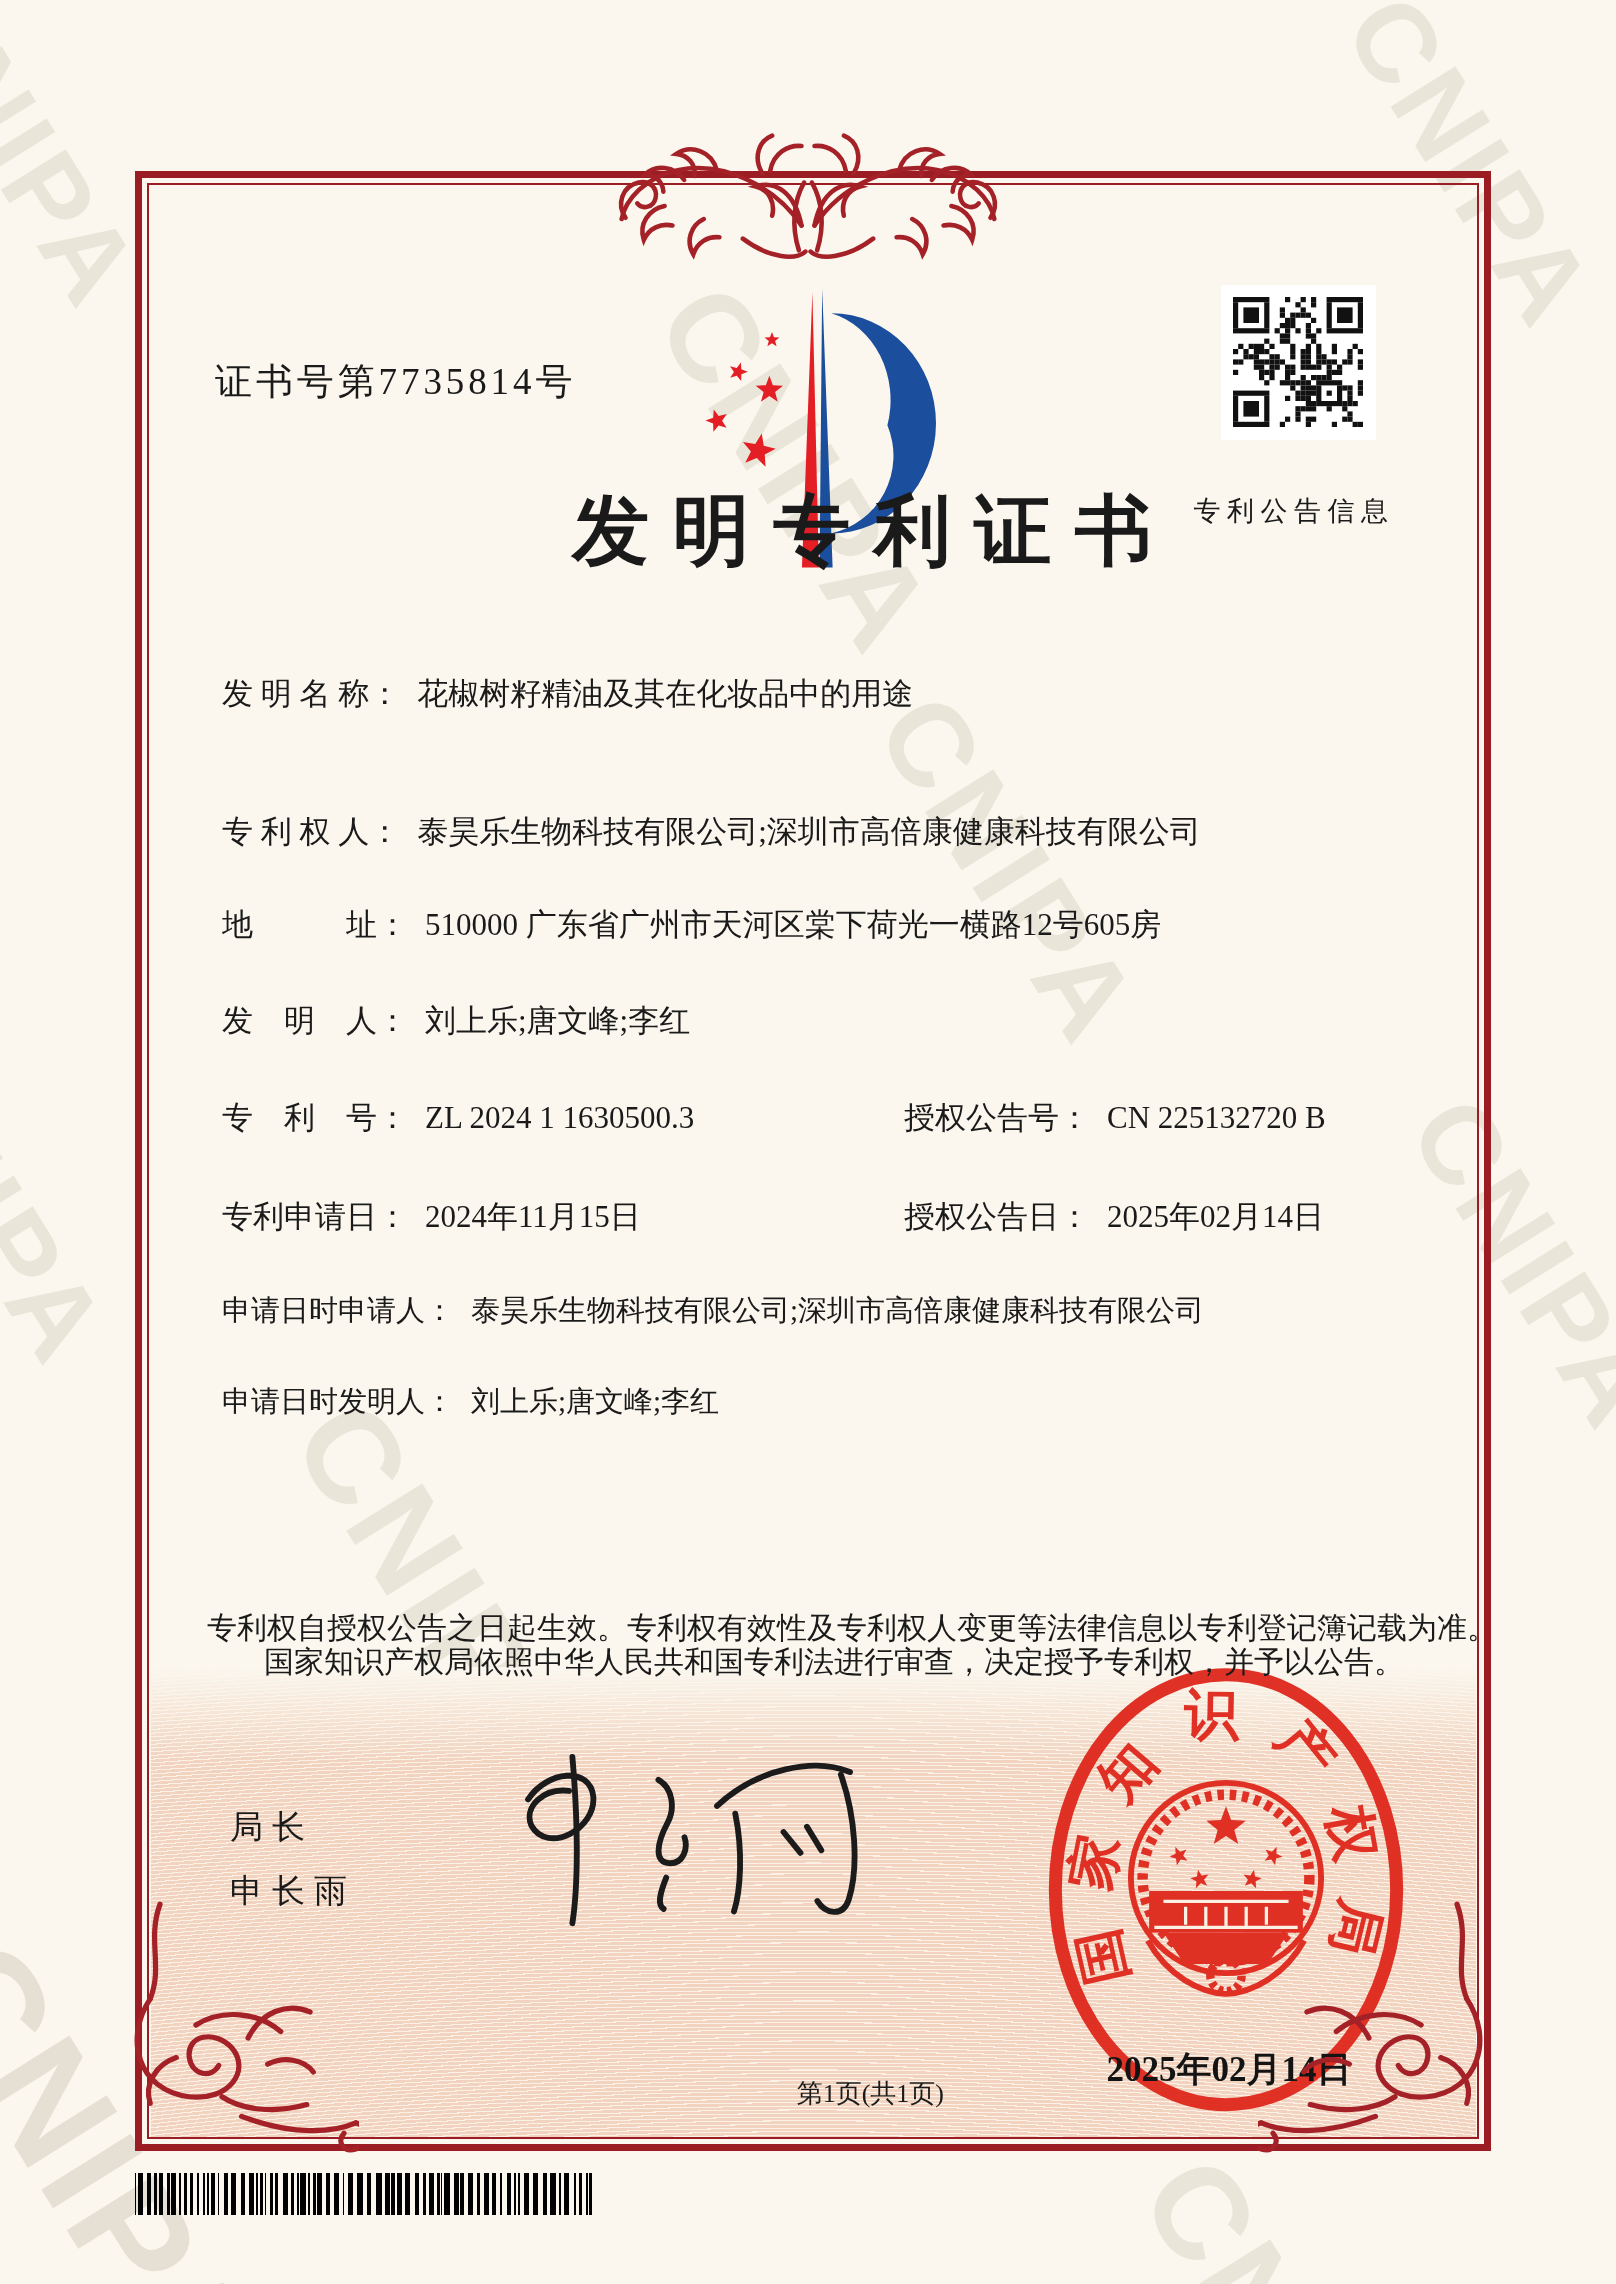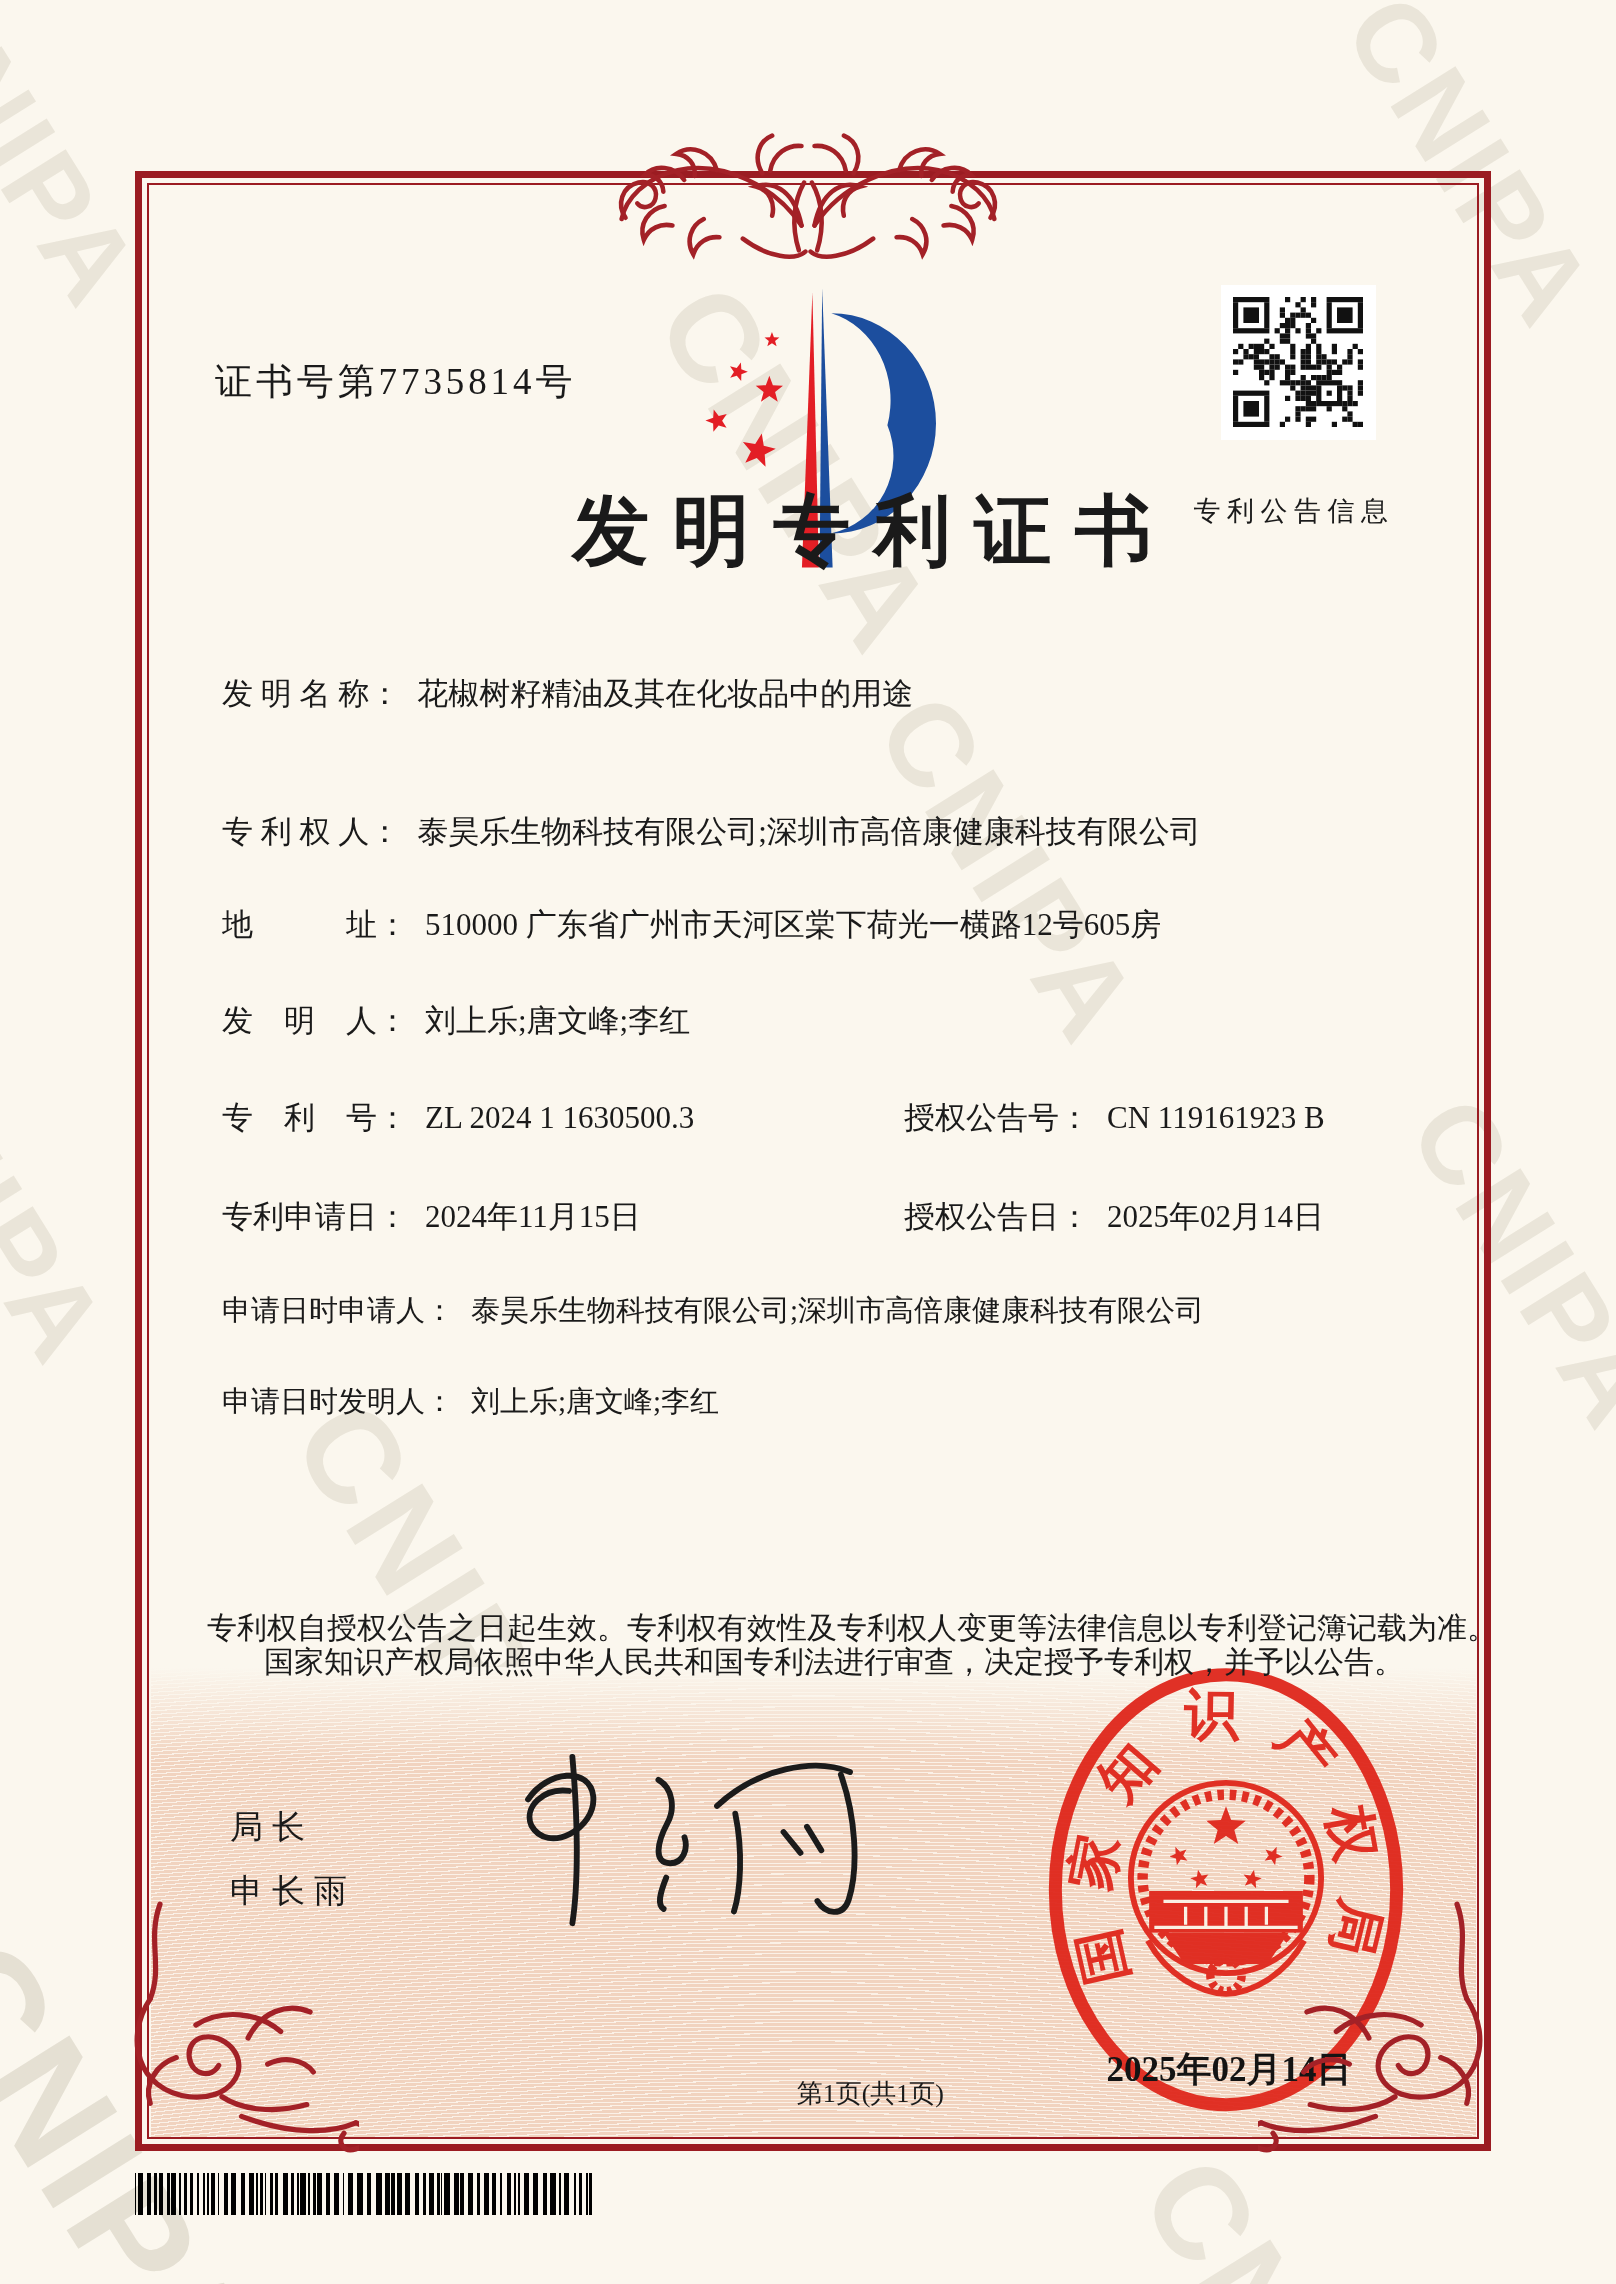--- a/index.html
+++ b/index.html
@@ -348,21 +348,21 @@
   <div class="row" style="top:904px">
     <span class="flabel">地　　　址：</span><span class="fvalue">510000 广东省广州市天河区棠下荷光一横路12号605房</span>
   </div>
   <div class="row" style="top:1000px">
     <span class="flabel">发　明　人：</span><span class="fvalue">刘上乐;唐文峰;李红</span>
   </div>
   <div class="row" style="top:1097px">
     <span class="flabel">专　利　号：</span><span class="fvalue">ZL 2024 1 1630500.3</span>
   </div>
   <div class="row rcol" style="top:1097px">
-    <span class="flabel">授权公告号：</span><span class="fvalue">CN 119161923 B</span>
+    <span class="flabel">授权公告号：</span><span class="fvalue">CN 225132720 B</span>
   </div>
   <div class="row" style="top:1196px">
     <span class="flabel">专利申请日：</span><span class="fvalue">2024年11月15日</span>
   </div>
   <div class="row rcol" style="top:1196px">
     <span class="flabel">授权公告日：</span><span class="fvalue">2025年02月14日</span>
   </div>
   <div class="row small" style="top:1291px">
     <span class="flabel">申请日时申请人：</span><span class="fvalue">泰昊乐生物科技有限公司;深圳市高倍康健康科技有限公司</span>
   </div>

